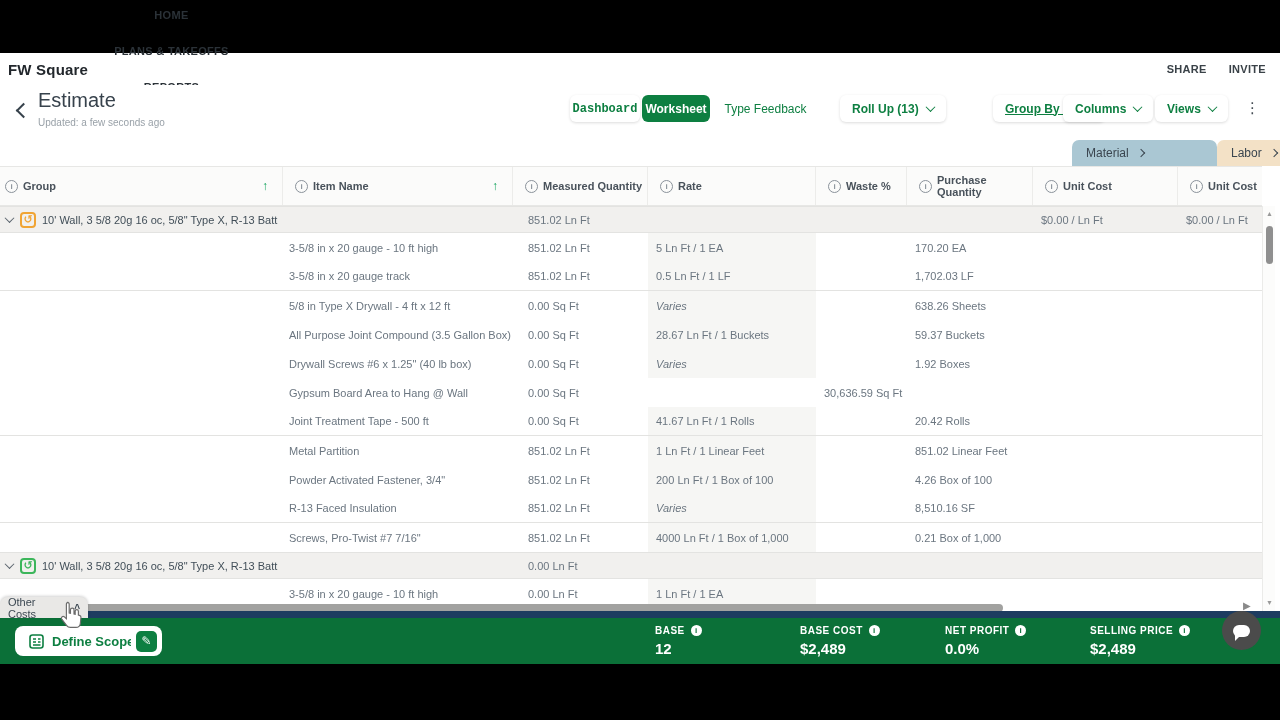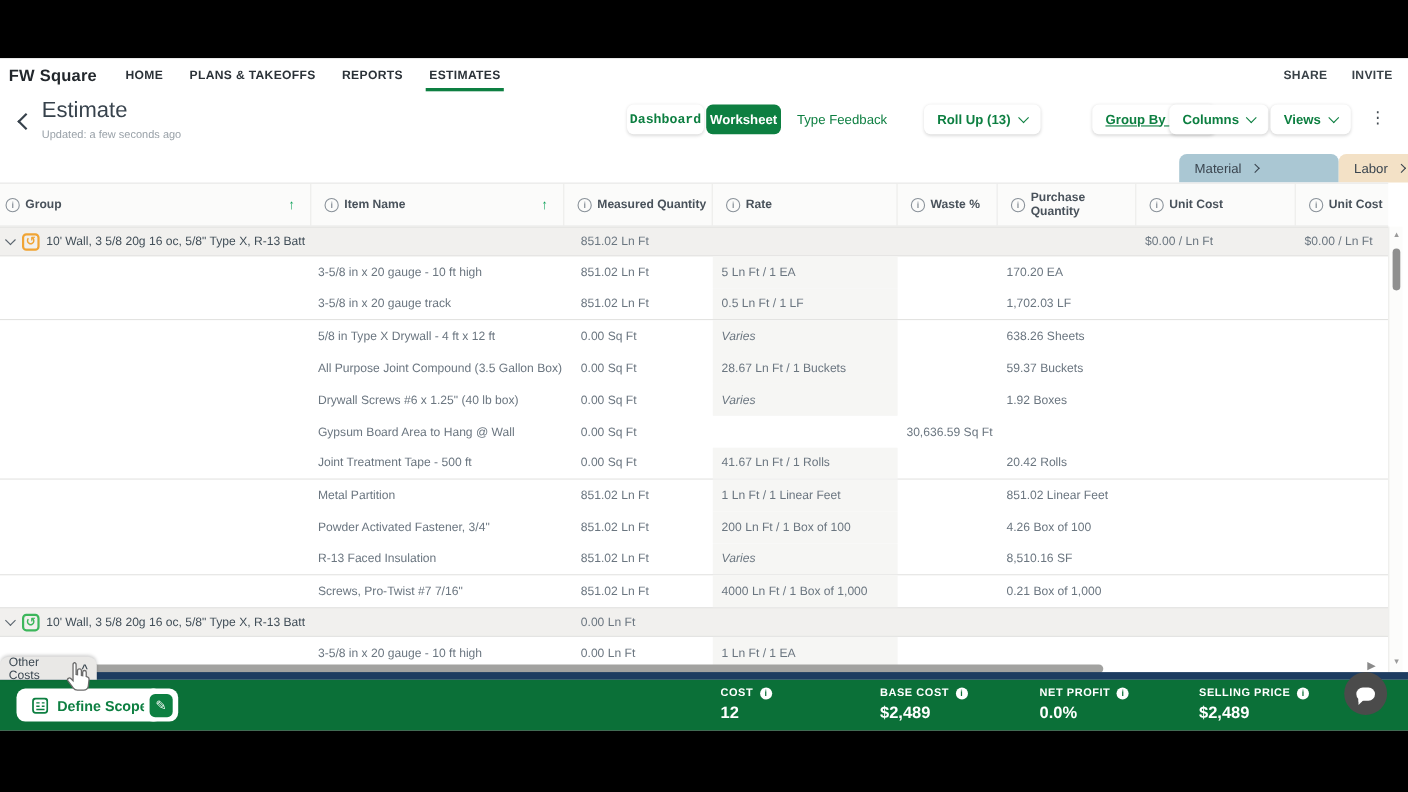--- a/index.html
+++ b/index.html
@@ -4,21 +4,21 @@
 <style>
   html,body{margin:0;padding:0;background:#000;}
   .frame{position:relative;width:1280px;height:720px;background:#000;overflow:hidden;
          font-family:"Liberation Sans","DejaVu Sans",sans-serif;}
   .content{position:absolute;top:53px;left:0;width:1280px;height:611px;background:#fff;}
 
   
   .topnav{position:absolute;top:0;left:0;right:0;height:32px;display:flex;align-items:center;
           padding:0 14px 0 8px;background:#fff;}
   .brand{font-size:15px;font-weight:700;color:#22272c;margin-right:26px;letter-spacing:.2px;}
-  .navitems{display:flex;gap:24px;align-items:center;}
+  .navitems{display:flex;gap:24px;align-items:center;flex-direction:column;}
   .navitem{position:relative;font-size:11px;font-weight:600;color:#2b3238;letter-spacing:.3px;cursor:pointer;}
   .navitem.active::after{content:"";position:absolute;left:-3px;right:-3px;bottom:-8px;height:3px;background:#0d7f41;}
   .topnav .spacer{flex:1;}
   .toplink{font-size:11px;font-weight:600;color:#3a4248;letter-spacing:.3px;margin-left:22px;cursor:pointer;}
 
   
   .pagehead{position:absolute;top:32px;left:0;right:0;height:55px;background:#fff;}
   .backbtn{position:absolute;left:13px;top:17px;width:18px;height:18px;cursor:pointer;}
   .backbtn i{position:absolute;left:5px;top:3px;width:9px;height:9px;border-left:2.5px solid #37424c;
              border-bottom:2.5px solid #37424c;transform:rotate(45deg);}
@@ -463,21 +463,21 @@
           <path d="M4 5h3 M4 8h3 M9 5h2.5 M9 8h2.5 M4 11h7.5" stroke="#0d7f41" stroke-width="1.3" fill="none"></path>
         </svg>
         <span>Define Scope</span>
       </div>
       <div class="pencilbtn">
         <span class="pencilin">✎</span>
       </div>
 
       <div class="stat" style="left:655px;">
         <span class="slabel">
-            <span>COST</span>
+            <span>BASE</span>
             <i class="winfo">i</i>
           </span>
         <span class="svalue">12</span>
       </div>
       <div class="stat" style="left:800px;">
         <span class="slabel">
             <span>BASE COST</span>
             <i class="winfo">i</i>
           </span>
         <span class="svalue">$2,489</span>

